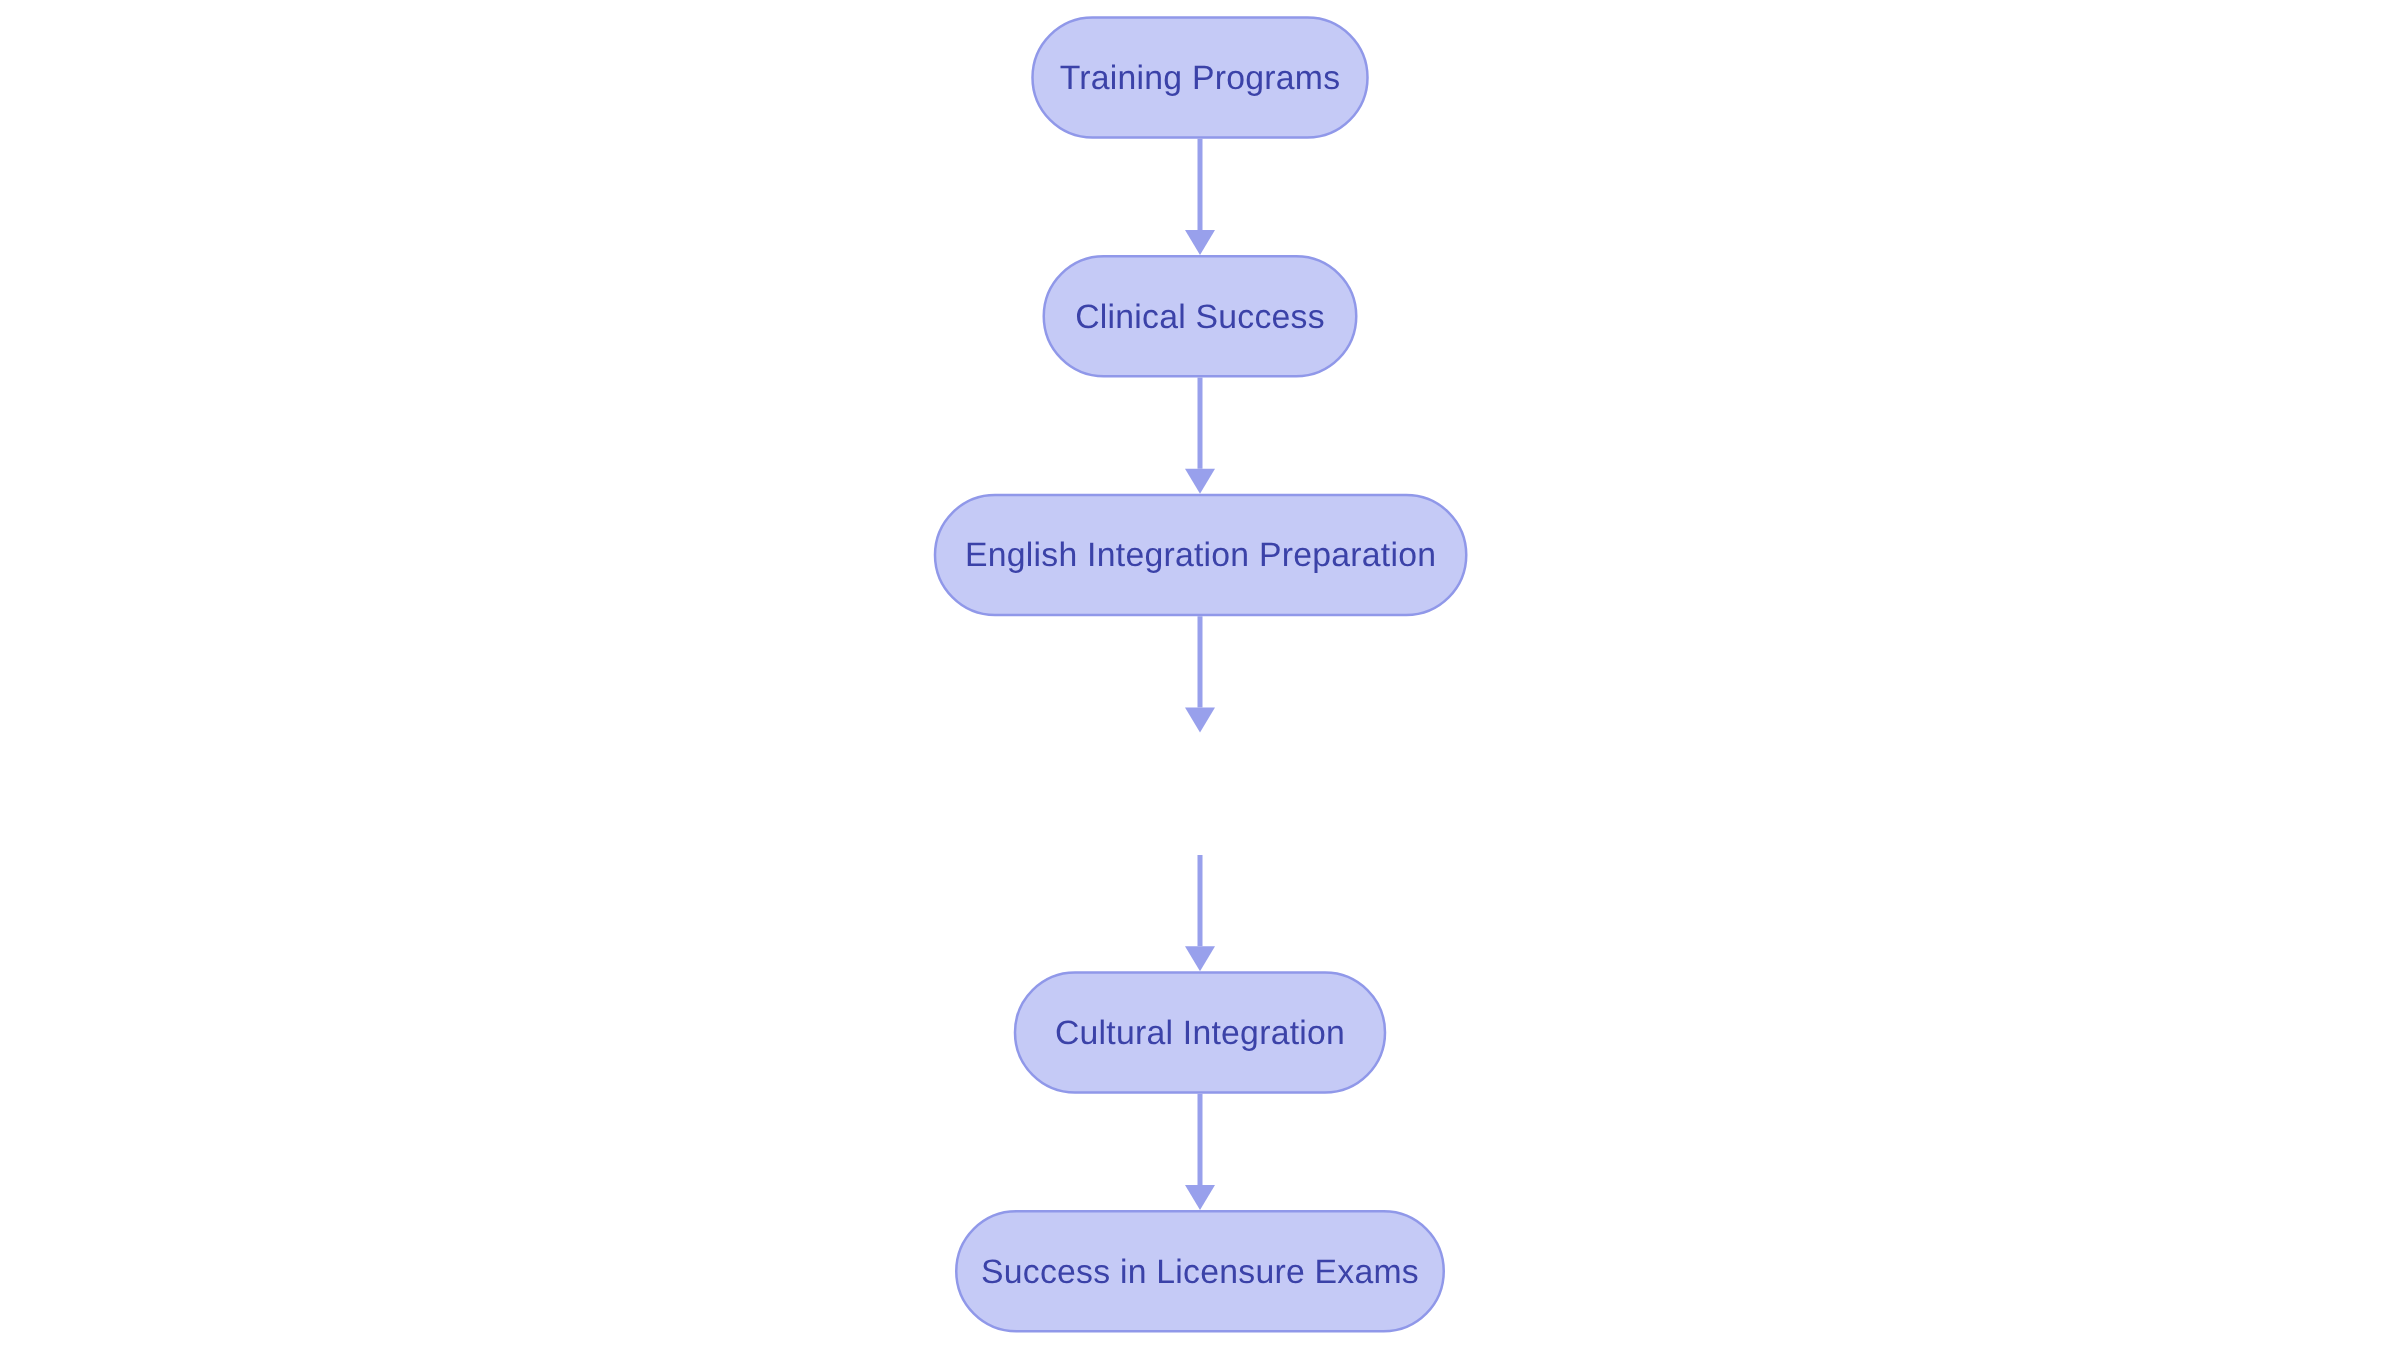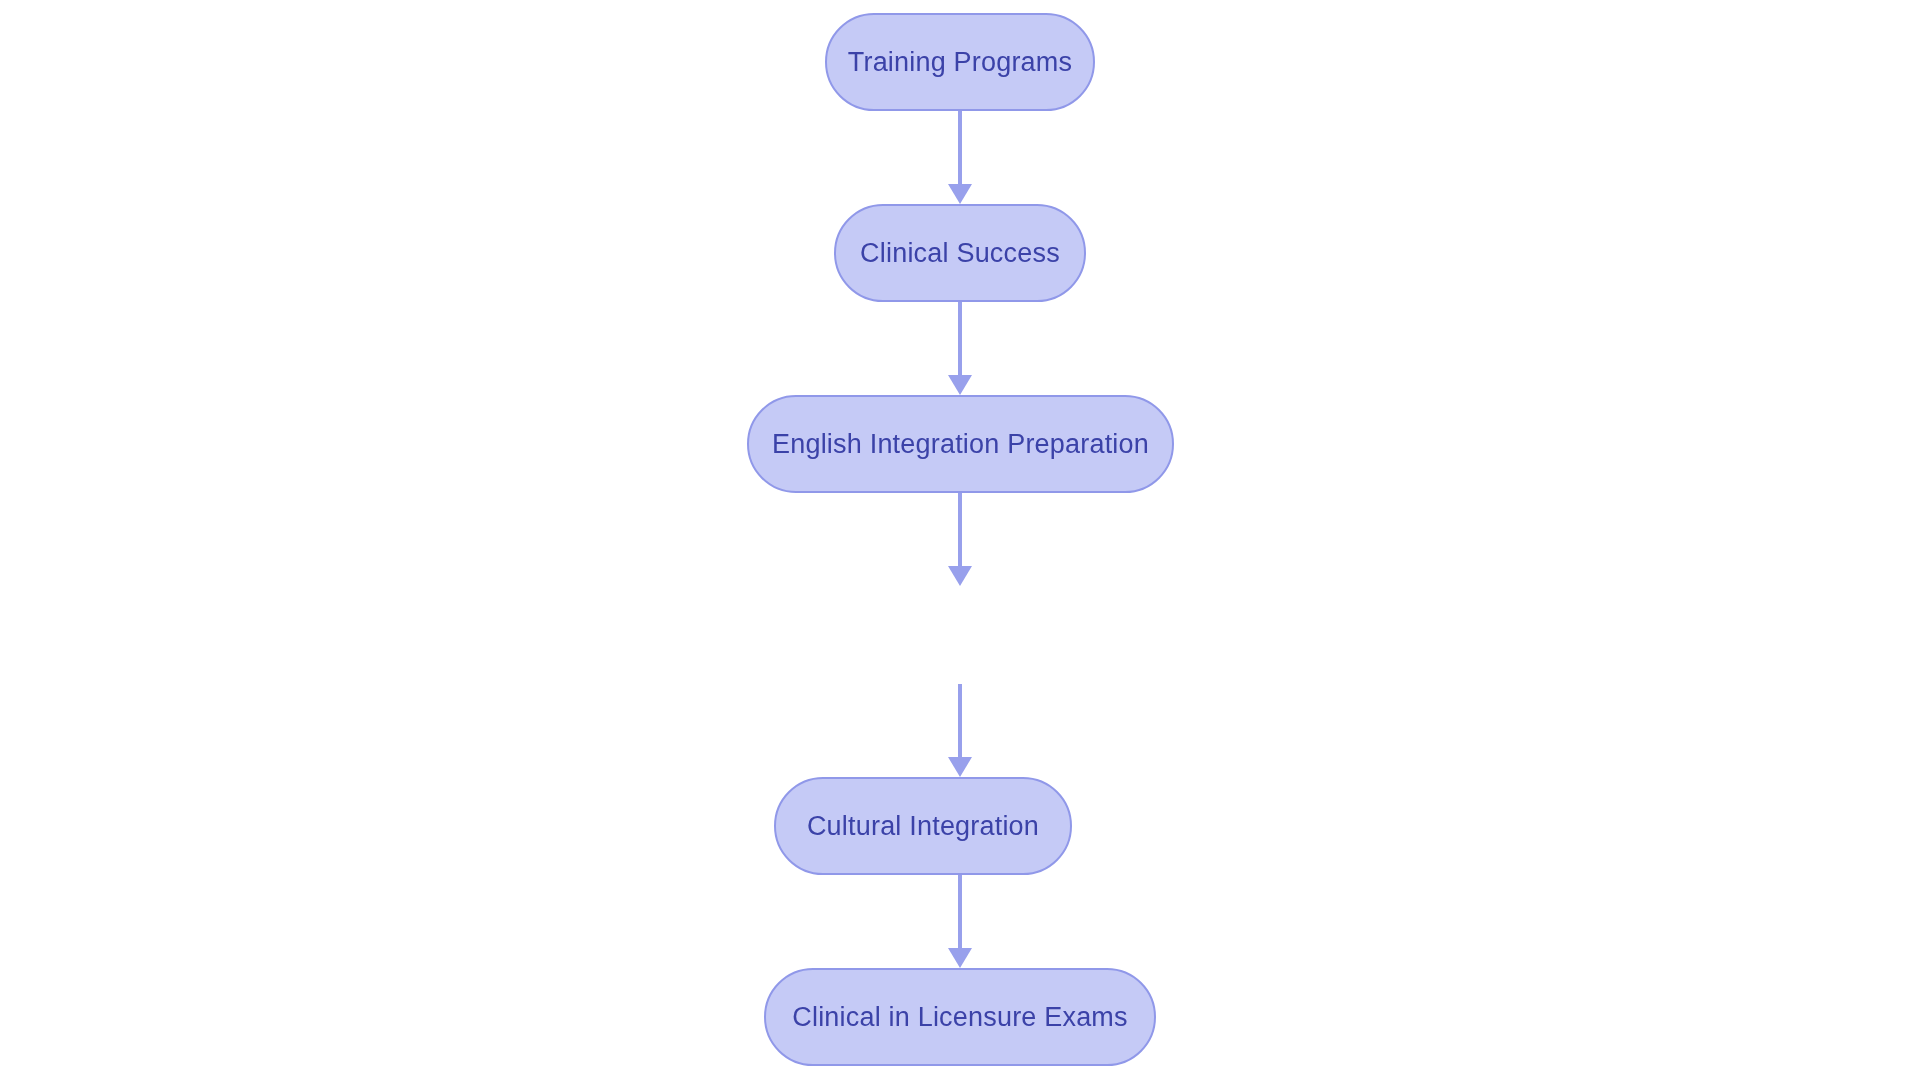--- a/index.html
+++ b/index.html
@@ -51,21 +51,21 @@
     height: 0;
     border-left: 12px solid transparent;
     border-right: 12px solid transparent;
     border-top: 20px solid #98a0ec;
   }
   
   #node-0 { top: 13px;  left: 825px; width: 270px; }
   #node-1 { top: 204px; left: 834px; width: 252px; }
   #node-2 { top: 395px; left: 747px; width: 427px; }
   #node-3 { top: 586px; left: 759px; width: 402px; }
-  #node-4 { top: 777px; left: 774px; width: 298px; }
+  #node-4 { top: 777px; left: 811px; width: 298px; }
   #node-5 { top: 968px; left: 764px; width: 392px; }
   
   #conn-0 { top: 111px; }
   #conn-1 { top: 302px; }
   #conn-2 { top: 493px; }
   #conn-3 { top: 684px; }
   #conn-4 { top: 875px; }
 </style>
 </head>
 <body>
@@ -108,16 +108,16 @@
   <div class="node" id="node-4">
     <span>Cultural Integration</span>
   </div>
 
   <div class="connector" id="conn-4">
     <div class="line"></div>
     <div class="head"></div>
   </div>
 
   <div class="node" id="node-5">
-    <span>Clinical in Licensure Exams</span>
+    <span>Success in Licensure Exams</span>
   </div>
 
 </div>
 
 </body></html>

